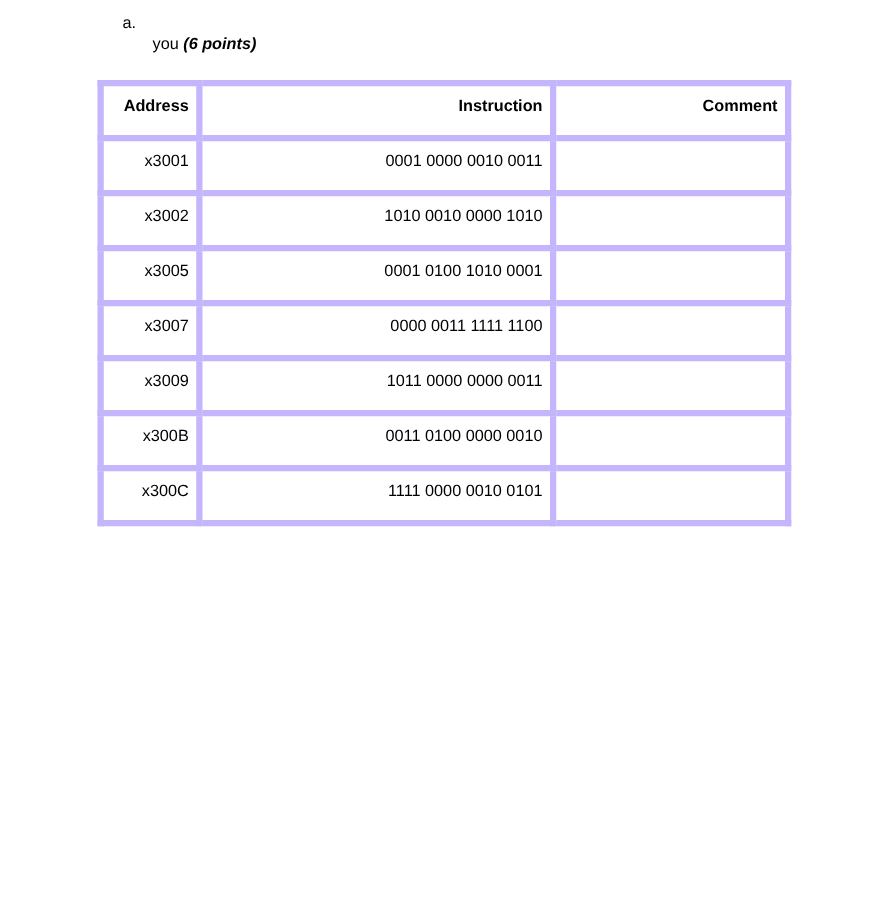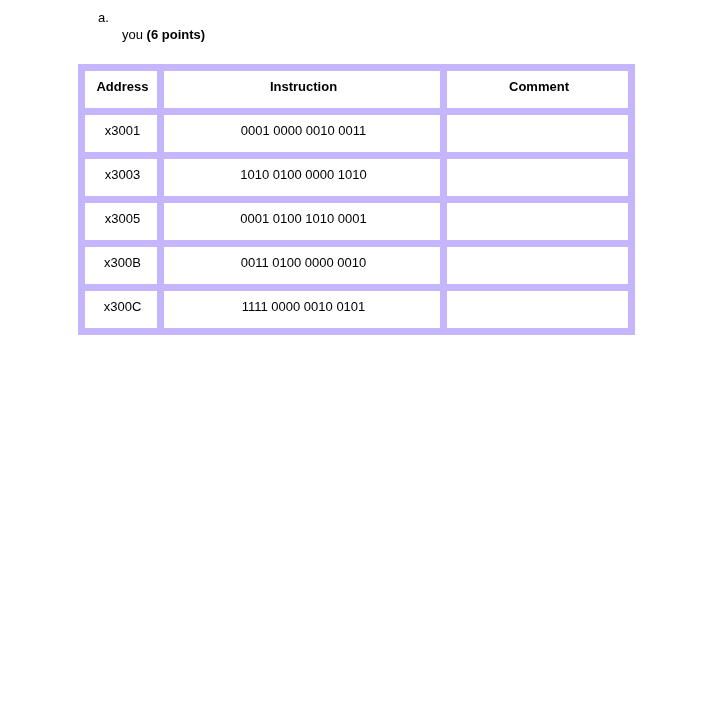--- a/index.html
+++ b/index.html
@@ -31,35 +31,36 @@
   }
   .heading-marker {
     width: 24px;
     flex: 0 0 24px;
   }
   .heading-lines {
     flex: 1;
   }
   .points {
     font-weight: bold;
+    font-style: italic;
   }
   table.instr-table {
     position: absolute;
     top: 64px;
     left: 78px;
     border-collapse: collapse;
     table-layout: fixed;
     width: 550px;
     font-size: 13px;
   }
   .instr-table th,
   .instr-table td {
-    border: 7px solid #c4b5fd;
+    border: 5px solid #c4b5fd;
     vertical-align: top;
-    text-align: center;
+    text-align: right;
     padding: 8px 6px 0 9px;
     height: 44px;
     box-sizing: border-box;
     overflow: hidden;
     white-space: nowrap;
   }
   .instr-table th {
     font-weight: bold;
   }
   .col-address { width: 79px; }
@@ -91,37 +92,47 @@
       </tr>
     </thead>
     <tbody>
 
     <tr>
       <td>x3001</td>
       <td>0001 0000 0010 0011</td>
       <td></td>
     </tr>
 
-
     <tr>
-      <td>x3003</td>
-      <td>1010 0100 0000 1010</td>
+      <td>x3002</td>
+      <td>1010 0010 0000 1010</td>
       <td></td>
     </tr>
+
 
 
     <tr>
       <td>x3005</td>
       <td>0001 0100 1010 0001</td>
       <td></td>
     </tr>
 
 
+    <tr>
+      <td>x3007</td>
+      <td>0000 0011 1111 1100</td>
+      <td></td>
+    </tr>
 
 
+    <tr>
+      <td>x3009</td>
+      <td>1011 0000 0000 0011</td>
+      <td></td>
+    </tr>
 
 
     <tr>
       <td>x300B</td>
       <td>0011 0100 0000 0010</td>
       <td></td>
     </tr>
 
     <tr>
       <td>x300C</td>

